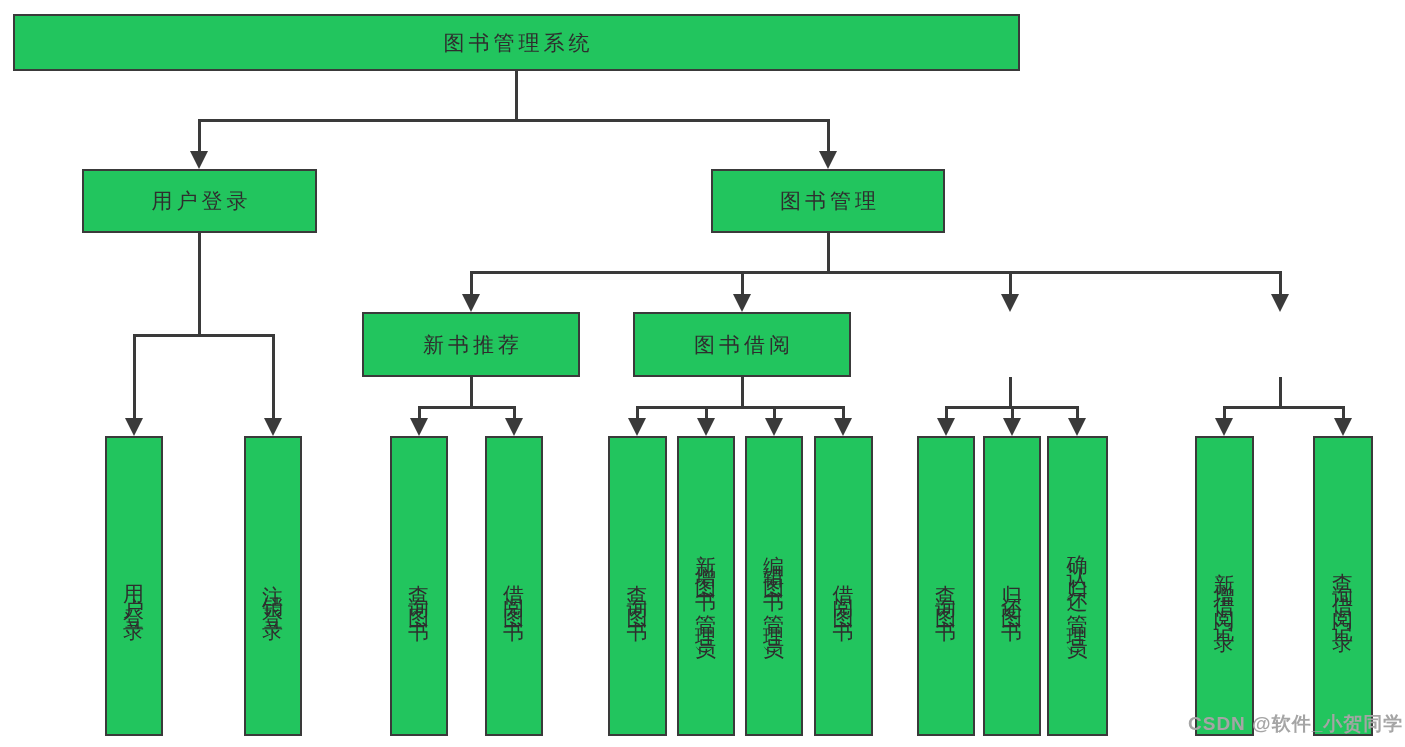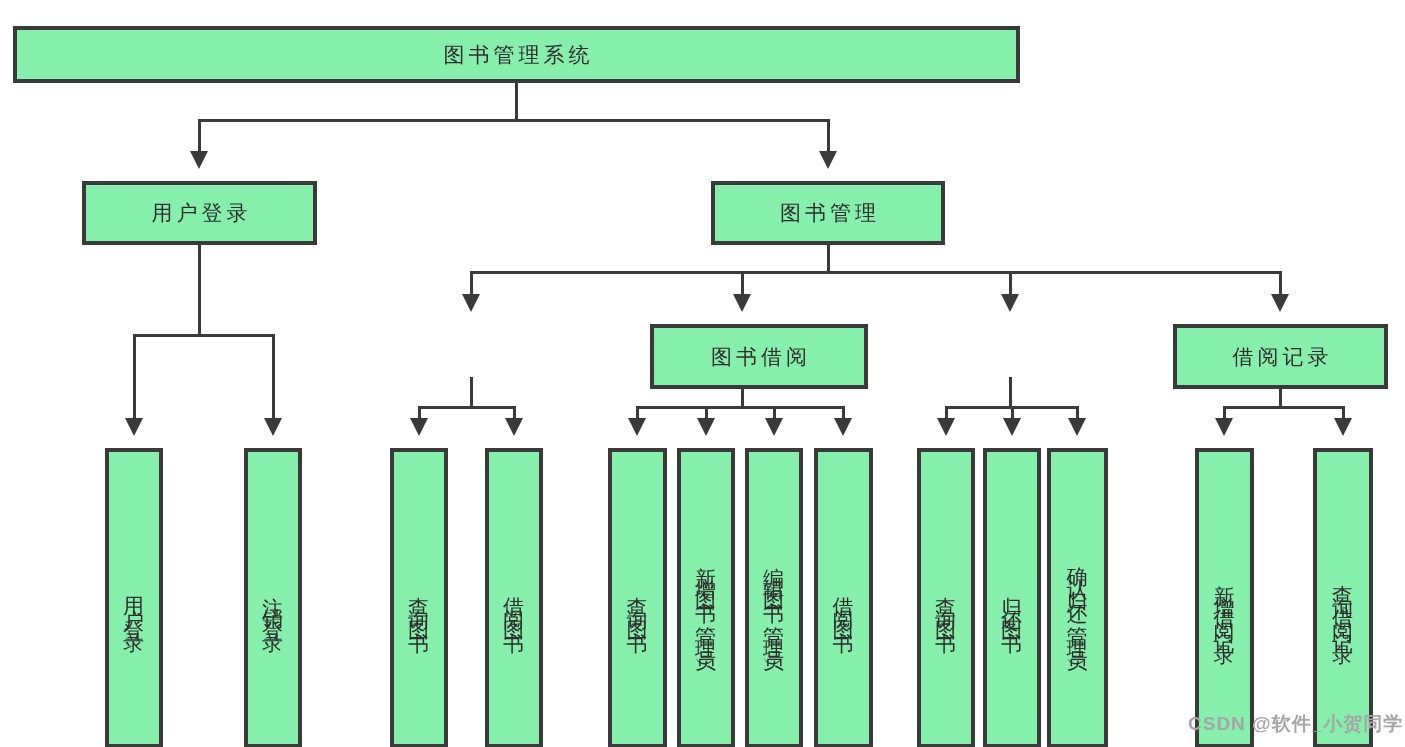--- a/index.html
+++ b/index.html
@@ -27,26 +27,25 @@
     position: absolute;
     width: 0;
     height: 0;
     border-left: 9px solid transparent;
     border-right: 9px solid transparent;
     border-top: 18px solid #3a3a3a;
   }
   .node {
     position: absolute;
     box-sizing: border-box;
-    border: 4px solid #8b5cf6;
-    background: #86efac;
+    border: 2px solid #8b5cf6;
+    background: #22c55e;
     display: flex;
     align-items: center;
     justify-content: center;
-    margin-top: 12px;
   }
   .node-label {
     color: #2e2e2e;
     font-size: 21px;
     line-height: 1.2;
     white-space: nowrap;
   }
   .node.h .node-label {
     letter-spacing: 4px;
     padding-left: 4px; 
@@ -130,25 +129,25 @@
   <div id="nodes-layer">
       <div class="node h" style="left: 13px; top: 14px; width: 1007px; height: 57px; border-color: rgb(58, 58, 58);">
         <span class="node-label" style="color: rgb(46, 46, 46);">图书管理系统</span>
       </div>
       <div class="node h" style="left: 82px; top: 169px; width: 235px; height: 64px; border-color: rgb(58, 58, 58);">
         <span class="node-label" style="color: rgb(46, 46, 46);">用户登录</span>
       </div>
       <div class="node h" style="left: 711px; top: 169px; width: 234px; height: 64px; border-color: rgb(58, 58, 58); text-align: center;">
         <span class="node-label" style="color: rgb(46, 46, 46);">图书管理</span>
       </div>
-      <div class="node h" style="left: 650px; top: 312px; width: 218px; height: 65px; border-color: rgb(58, 58, 58); text-align: center;">
+      <div class="node h" style="left: 362px; top: 312px; width: 218px; height: 65px; border-color: rgb(58, 58, 58);">
+        <span class="node-label" style="color: rgb(46, 46, 46);">新书推荐</span>
+      </div>
+      <div class="node h" style="left: 633px; top: 312px; width: 218px; height: 65px; border-color: rgb(58, 58, 58); text-align: center;">
         <span class="node-label" style="color: rgb(46, 46, 46);">图书借阅</span>
-      </div>
-      <div class="node h" style="left: 1173px; top: 312px; width: 215px; height: 65px; border-color: rgb(58, 58, 58);">
-        <span class="node-label" style="color: rgb(46, 46, 46);">借阅记录</span>
       </div>
       <div class="node v" style="left: 105px; top: 436px; width: 58px; height: 300px; border-color: rgb(58, 58, 58);">
         <span class="node-label" style="color: rgb(46, 46, 46);">用户登录</span>
       </div>
       <div class="node v" style="left: 244px; top: 436px; width: 58px; height: 300px; border-color: rgb(58, 58, 58);">
         <span class="node-label" style="color: rgb(46, 46, 46);">注销登录</span>
       </div>
       <div class="node v" style="left: 390px; top: 436px; width: 58px; height: 300px; border-color: rgb(58, 58, 58);">
         <span class="node-label" style="color: rgb(46, 46, 46);">查询图书</span>
       </div>

